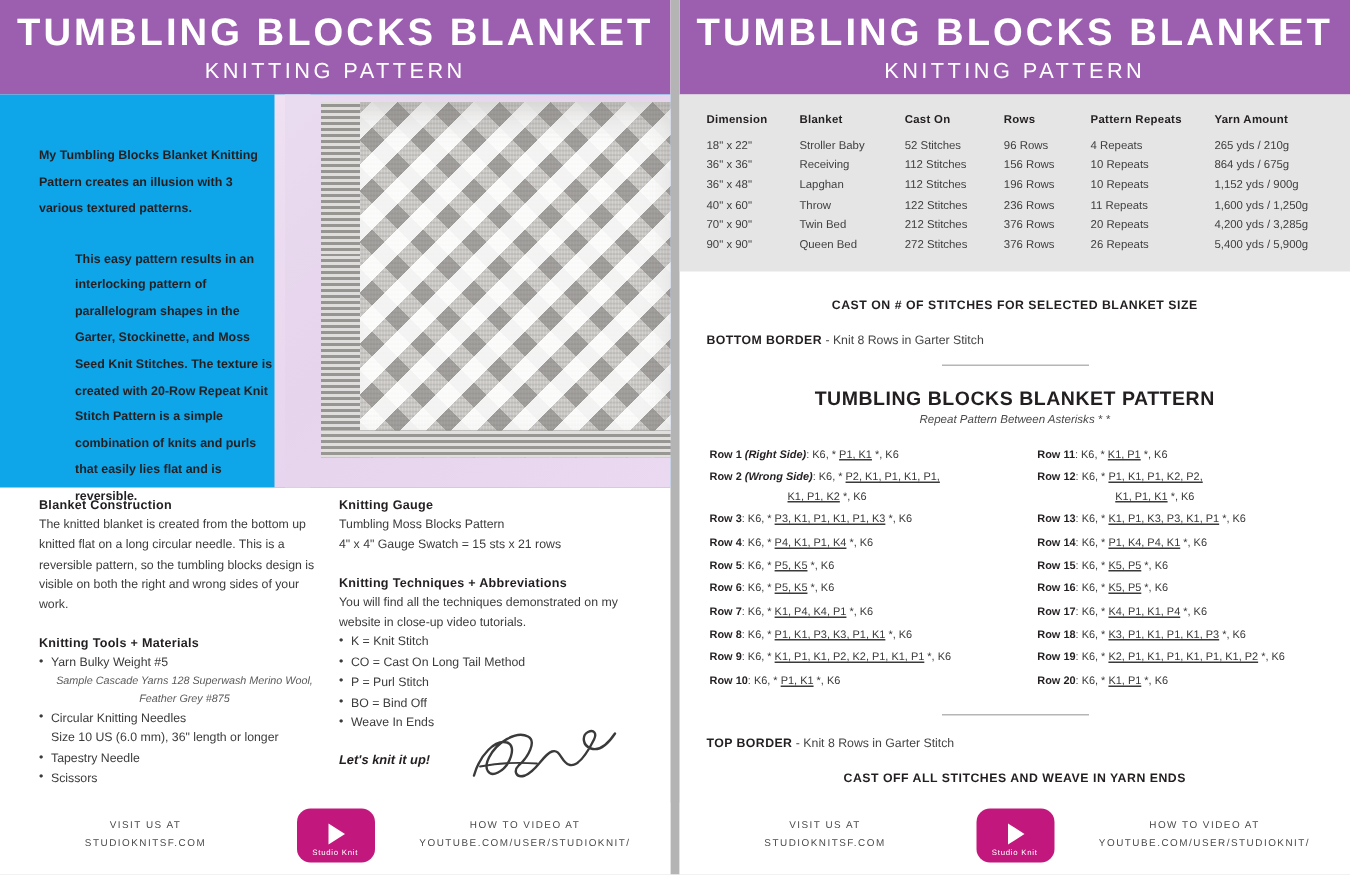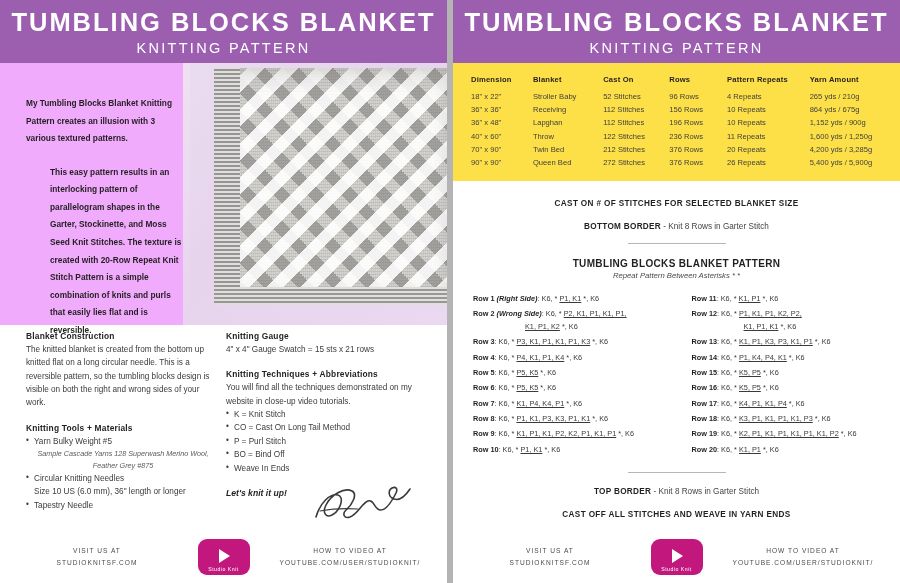--- a/index.html
+++ b/index.html
@@ -53,21 +53,21 @@
     font-size: 14.5px;
     letter-spacing: 2.3px;
     margin-top: 3px;
     white-space: nowrap;
   }
 
   
   .intro-area {
     position: relative;
     height: 262px;
-    background: #f0abfc;
+    background: #0ea5e9;
   }
   .lav-strip {
     position: absolute;
     left: 183px; top: 0;
     width: 24px; height: 262px;
     background: linear-gradient(180deg,#efe0f2,#e7d4ee);
   }
   .intro-text {
     position: absolute;
     left: 26px; top: 32px;
@@ -161,21 +161,21 @@
   }
 
   .signature {
     position: absolute;
     right: 2px; top: 146px;
     width: 120px; height: 52px;
   }
 
   
   .table-wrap {
-    background: #fde047;
+    background: #e5e5e5;
     padding: 12px 16px 12px 18px;
   }
   table.sizes {
     width: 100%;
     border-collapse: collapse;
   }
   table.sizes th {
     font-size: 7.6px;
     font-weight: bold;
     color: #231f20;
@@ -200,34 +200,34 @@
 
   .castline {
     text-align: center;
     font-size: 8.2px;
     font-weight: bold;
     color: #231f20;
     letter-spacing: .35px;
     margin-top: 18px;
   }
   .borderline {
-    text-align: center;
+    text-align: left;
     font-size: 8.2px;
     color: #444;
     margin-top: 14px;
   }
   .borderline b { color: #231f20; letter-spacing: .3px; }
   .rule {
     width: 98px; height: 1px;
     background: #b6b6b6;
     margin: 12px auto 0;
   }
   .pat-title {
     text-align: center;
-    font-size: 10px;
+    font-size: 13px;
     font-weight: bold;
     color: #231f20;
     letter-spacing: .35px;
     margin-top: 14px;
   }
   .pat-sub {
     text-align: center;
     font-size: 7.7px;
     font-style: italic;
     color: #4a4a4a;
@@ -357,27 +357,29 @@
         </div>
 
         <div class="blk">
           <h3>Knitting Tools + Materials</h3>
           <ul>
             <li>Yarn Bulky Weight #5</li>
             <div class="sub-note">Sample Cascade Yarns 128 Superwash Merino Wool, Feather Grey #875</div>
             <li>Circular Knitting Needles</li>
             <div class="indent" style="font-size:8.2px;color:#3b3b3b;line-height:1.63;">Size 10 US (6.0 mm), 36" length or longer</div>
             <li>Tapestry Needle</li>
+            <li>Scissors</li>
           </ul>
         </div>
       </div>
 
       <div class="col right-col">
         <div class="blk">
           <h3>Knitting Gauge</h3>
+          <p>Tumbling Moss Blocks Pattern</p>
           <p>4" x 4" Gauge Swatch = 15 sts x 21 rows</p>
         </div>
 
         <div class="blk">
           <h3>Knitting Techniques + Abbreviations</h3>
           <p>You will find all the techniques demonstrated on my website in close-up video tutorials.</p>
           <ul>
             <li>K = Knit Stitch</li>
             <li>CO = Cast On Long Tail Method</li>
             <li>P = Purl Stitch</li>

